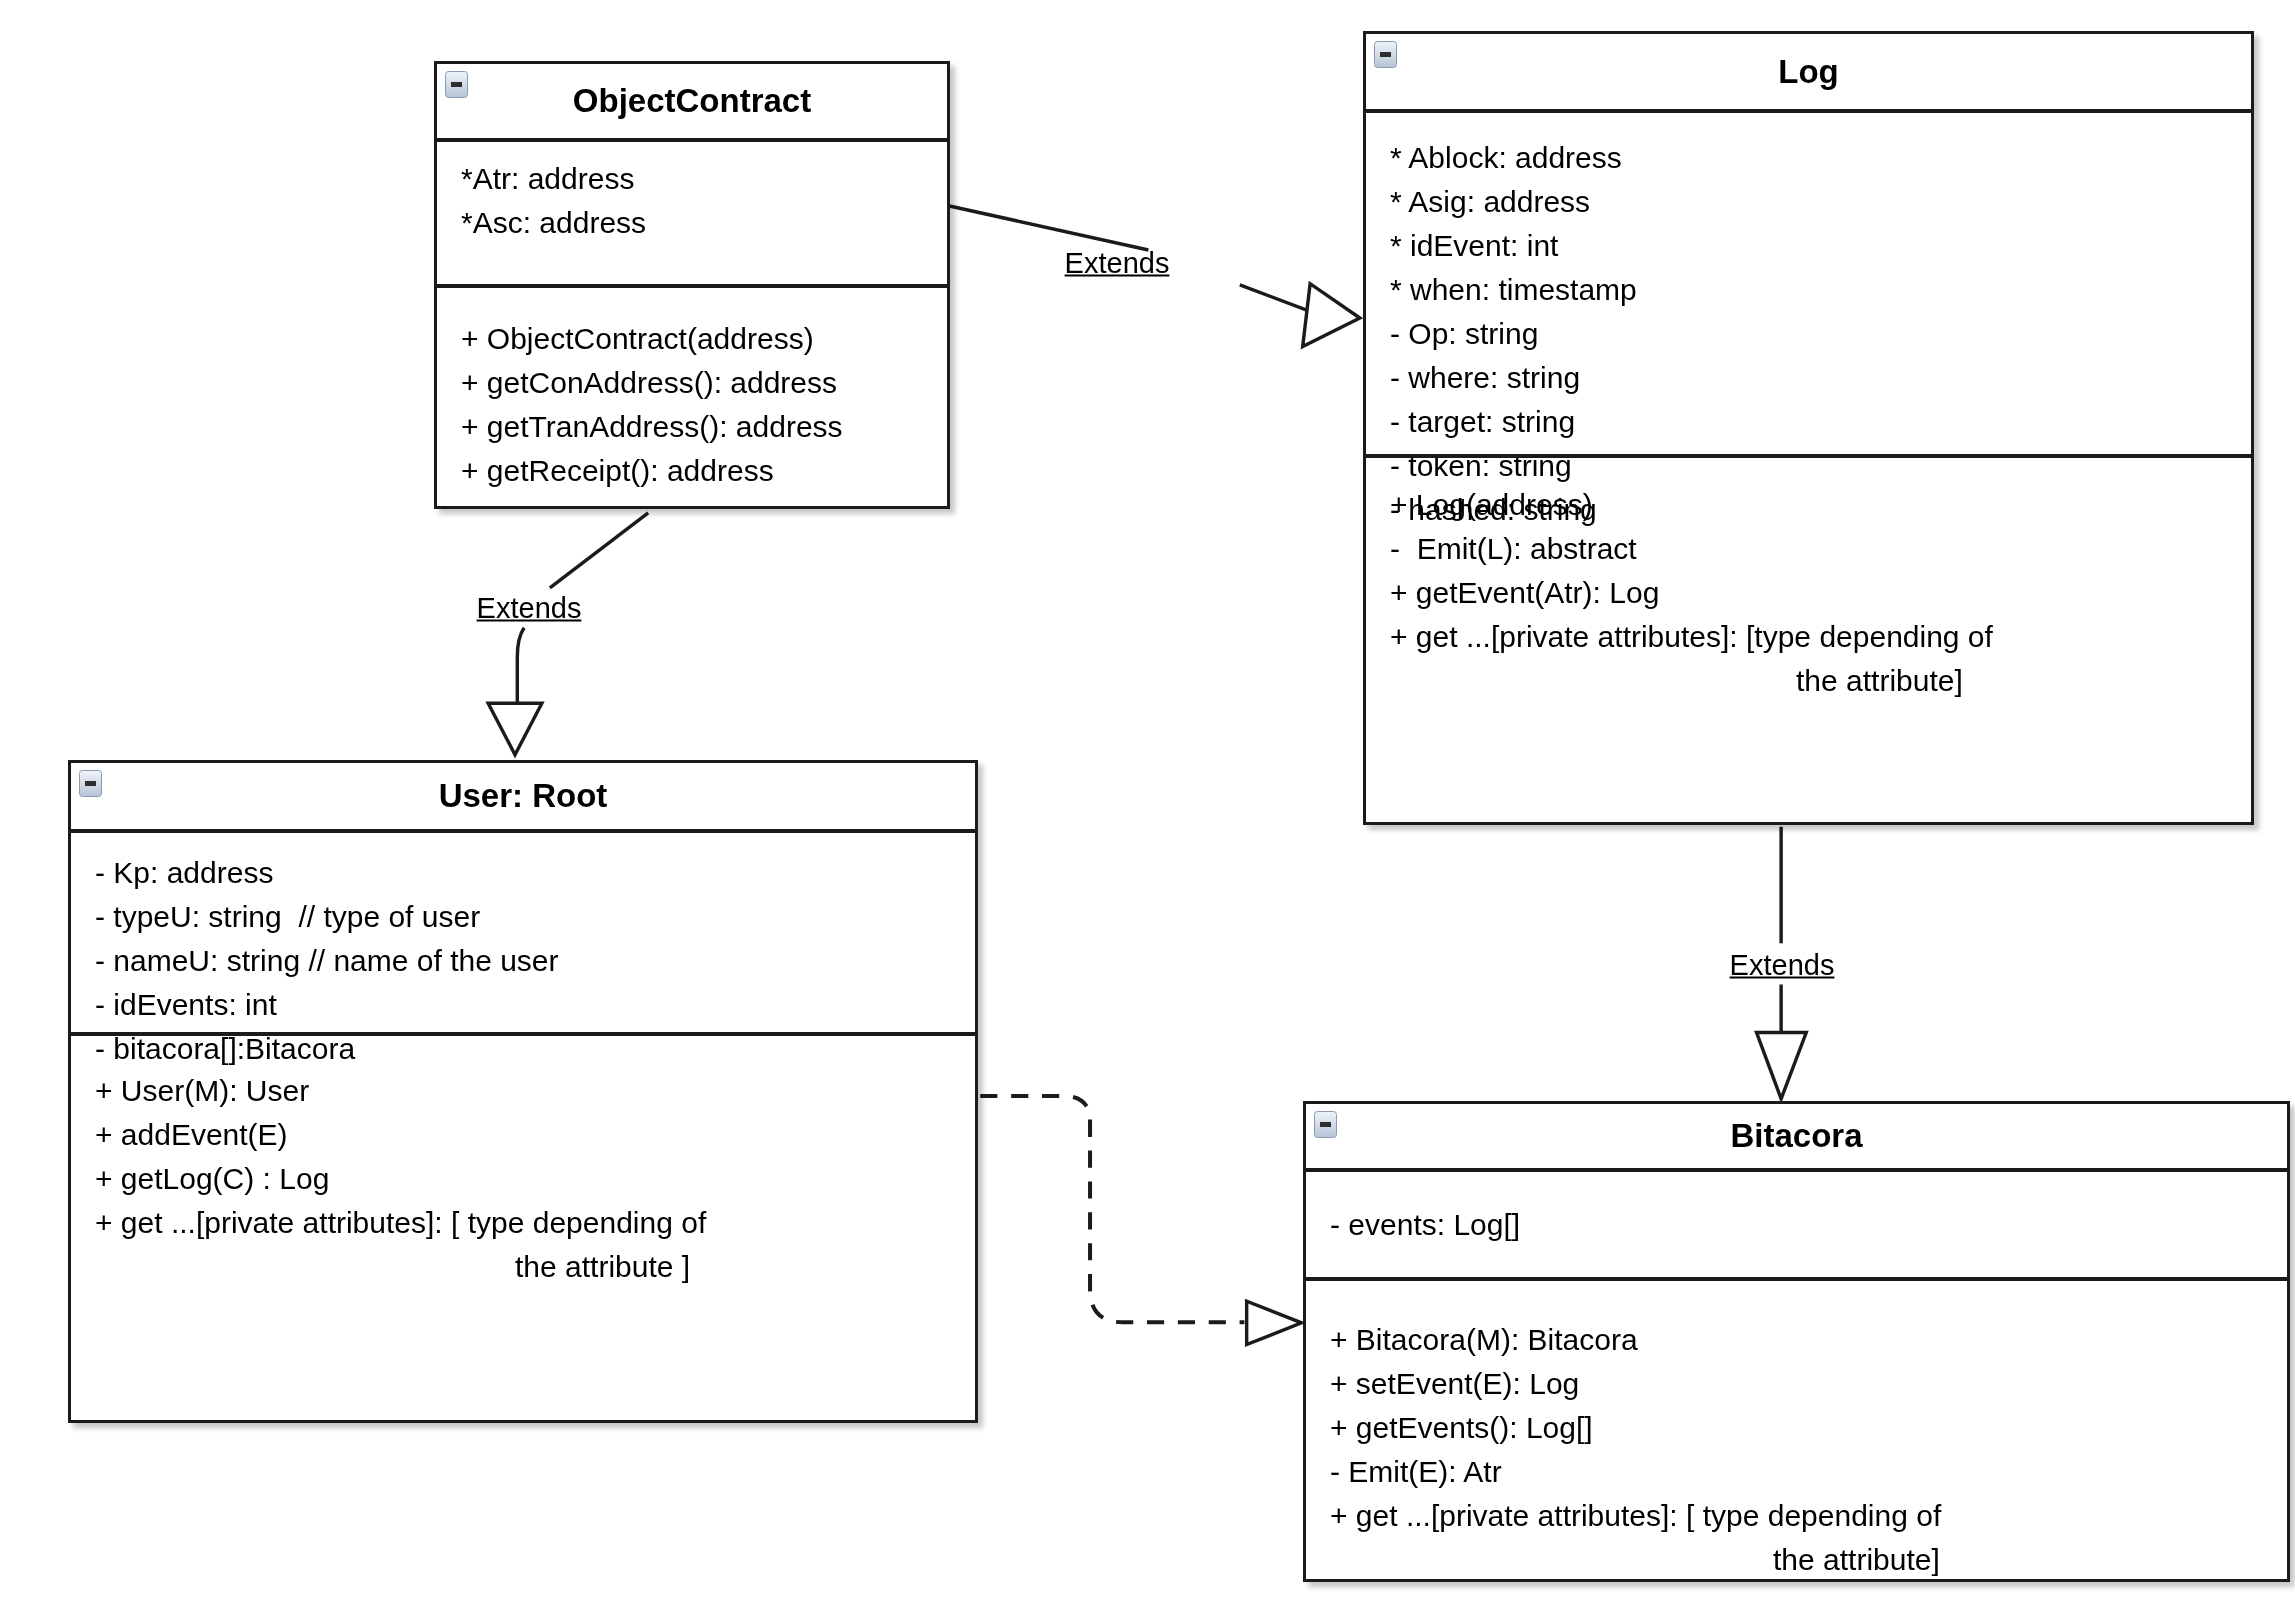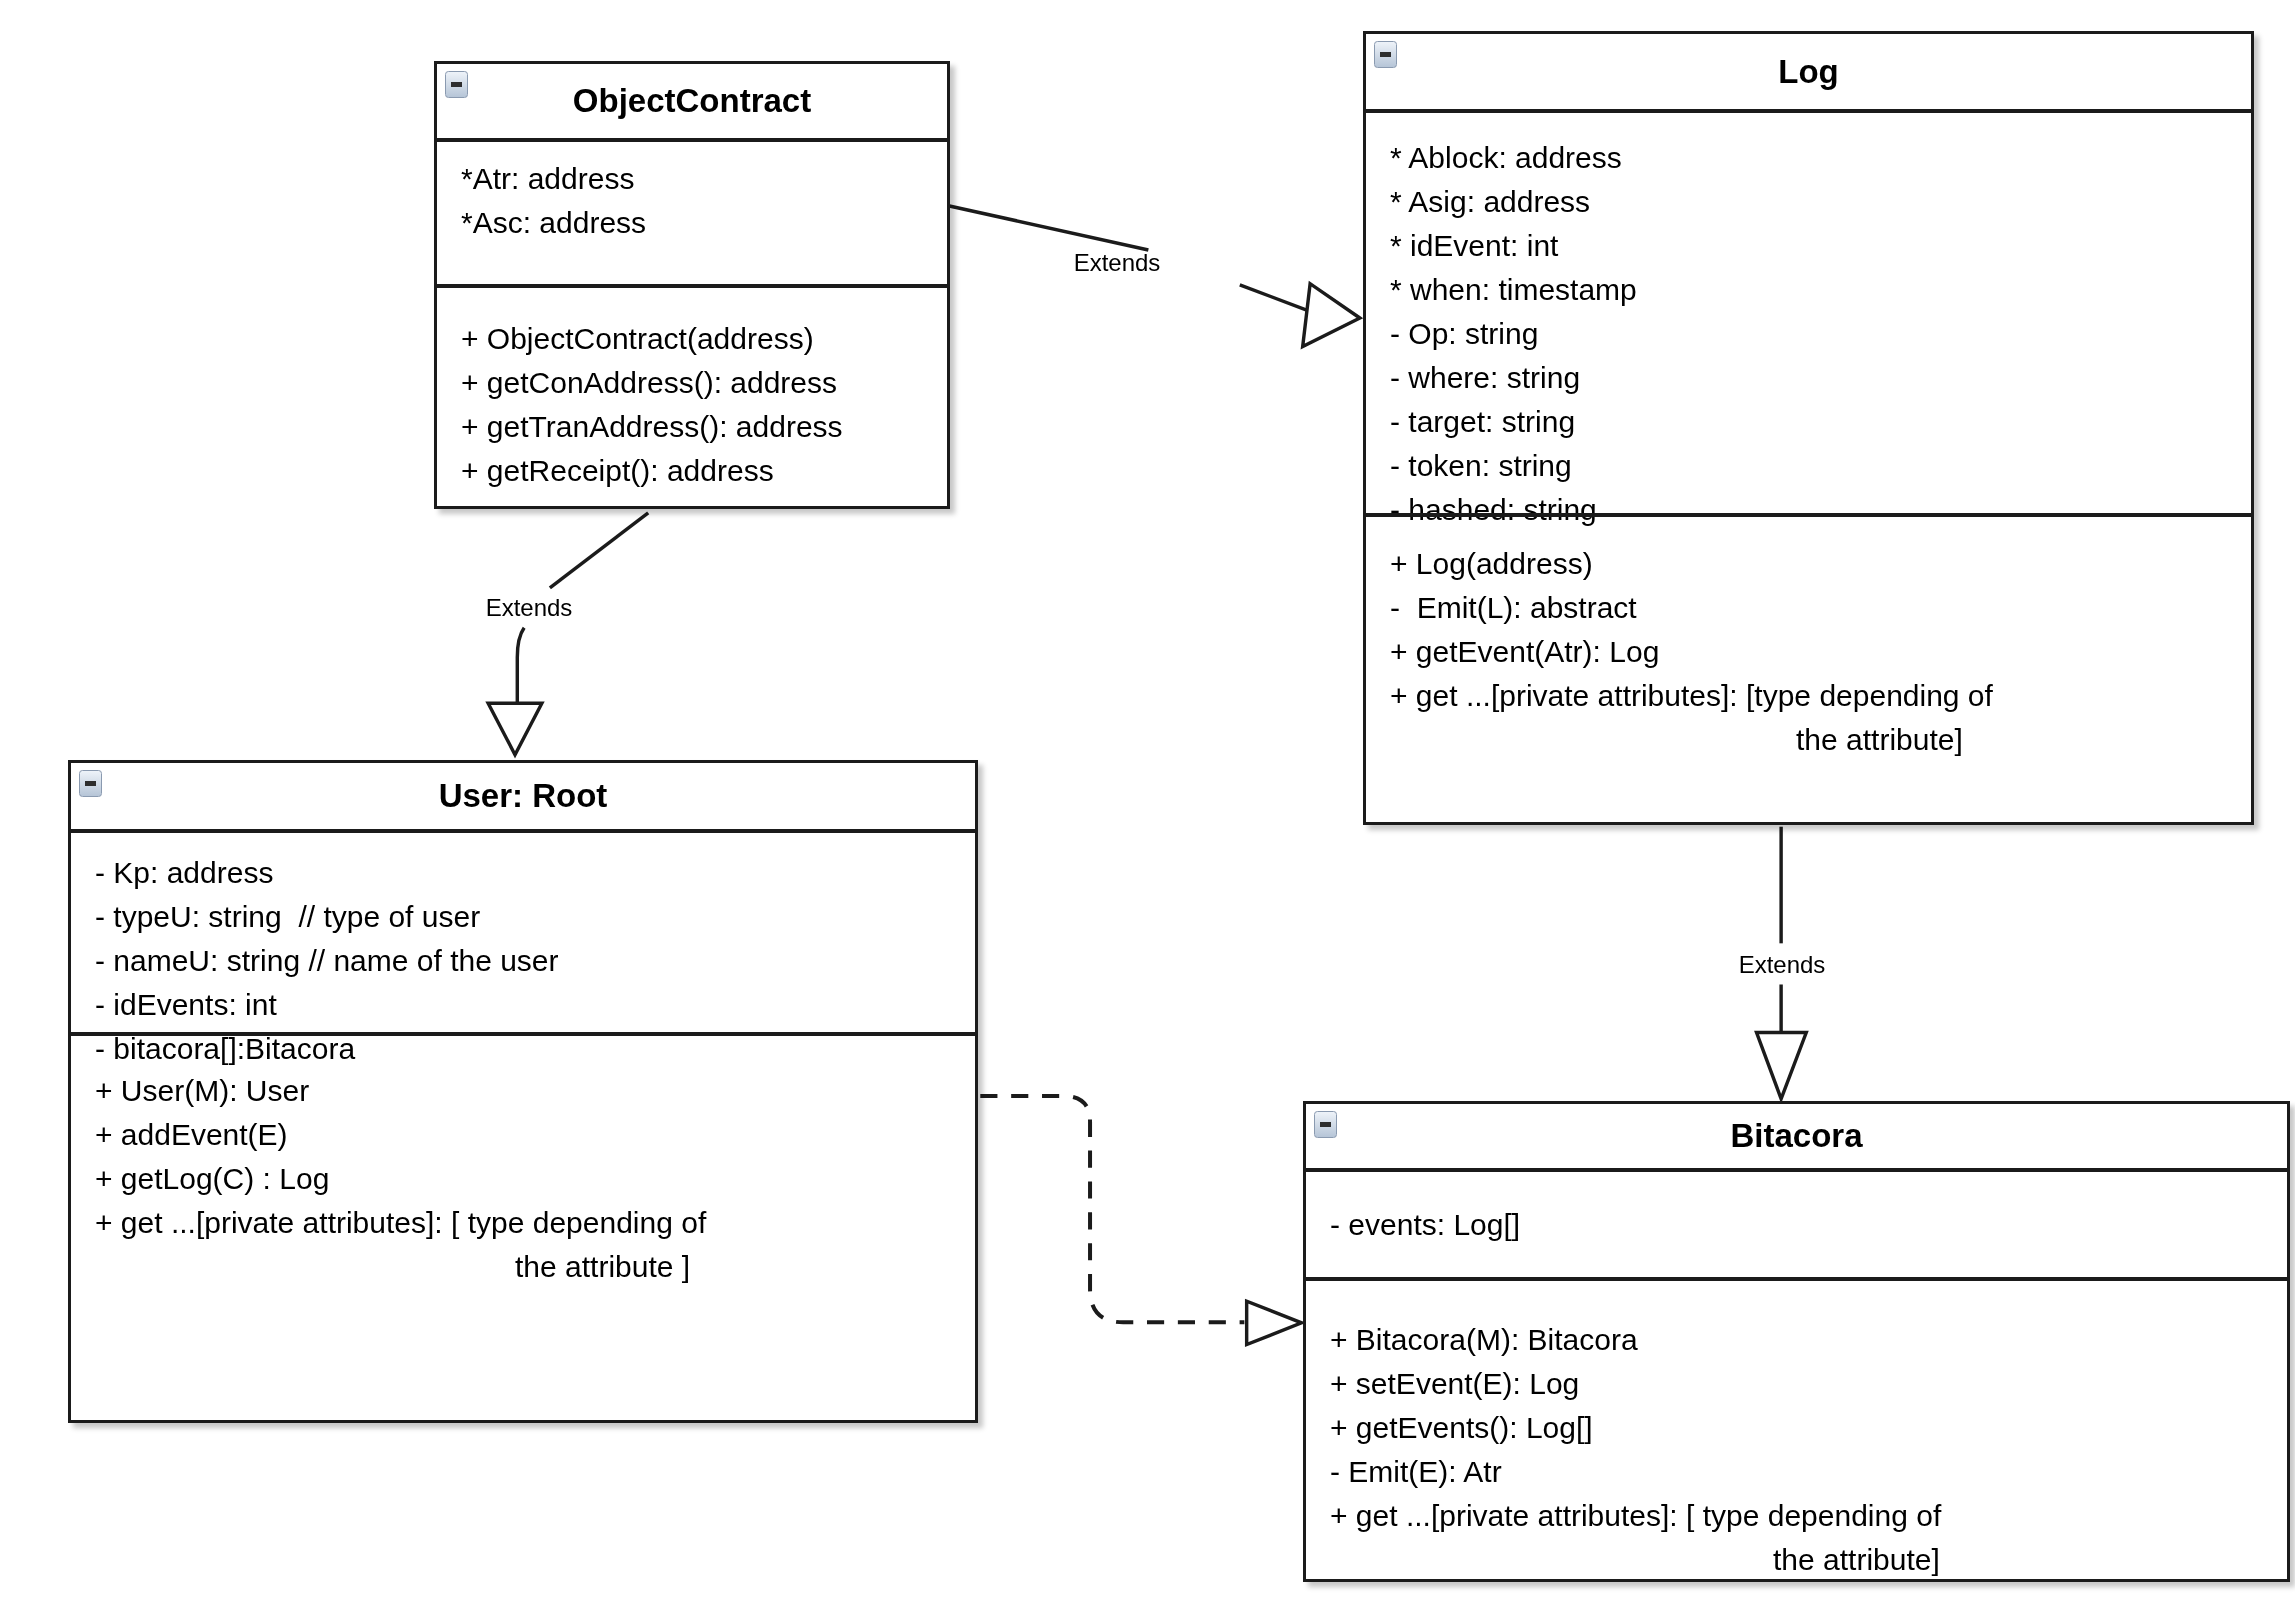--- a/index.html
+++ b/index.html
@@ -30,21 +30,21 @@
     position:absolute; left:8px; top:6.9px; width:23px; height:27px;
     border:1.7px solid #8a9ab0; border-radius:3.4px;
     background:linear-gradient(#eef3f9, #b6c5d7);
     box-sizing:border-box; display:flex; align-items:center; justify-content:center;
     cursor:pointer;
   }
   .minus { width:11.4px; height:4.6px; background:#2e2e2e; }
 
   .conn-label {
     position:absolute; transform:translate(-50%,-50%);
-    font-size:24px; color:#000; white-space:nowrap;
+    font-size:29px; color:#000; white-space:nowrap;text-decoration:underline;
   }
 </style>
 </head>
 <body>
 
 <div id="canvas">
   <svg id="connector-layer" width="2295" height="1622" viewBox="0 0 4015 2837">
       <path d="M1612,360 L1960,437" class="conn"></path>
       <path d="M2120,498 L2252,548" class="conn"></path>
       <polygon points="2330,556 2243,496 2230,606" class="arrow"></polygon>
@@ -75,21 +75,21 @@
         <div class="line">+ getReceipt(): address</div>
       </div>
     </div>
     <div class="class-box" style="left: 1335px; top: 31px; width: 891px; height: 794px;">
       <div class="sec title" style="height: 75px;">
         <span class="collapse">
           <span class="minus"></span>
         </span>
         <div class="title-text">Log</div>
       </div>
-      <div class="sec attrs" style="height: 404px; padding-top: 23px;">
+      <div class="sec attrs" style="height: 345px; padding-top: 23px;">
         <div class="line">* Ablock: address</div>
         <div class="line">* Asig: address</div>
         <div class="line">* idEvent: int</div>
         <div class="line">* when: timestamp</div>
         <div class="line">- Op: string</div>
         <div class="line">- where: string</div>
         <div class="line">- target: string</div>
         <div class="line">- token: string</div>
         <div class="line">- hashed: string</div>
       </div>

